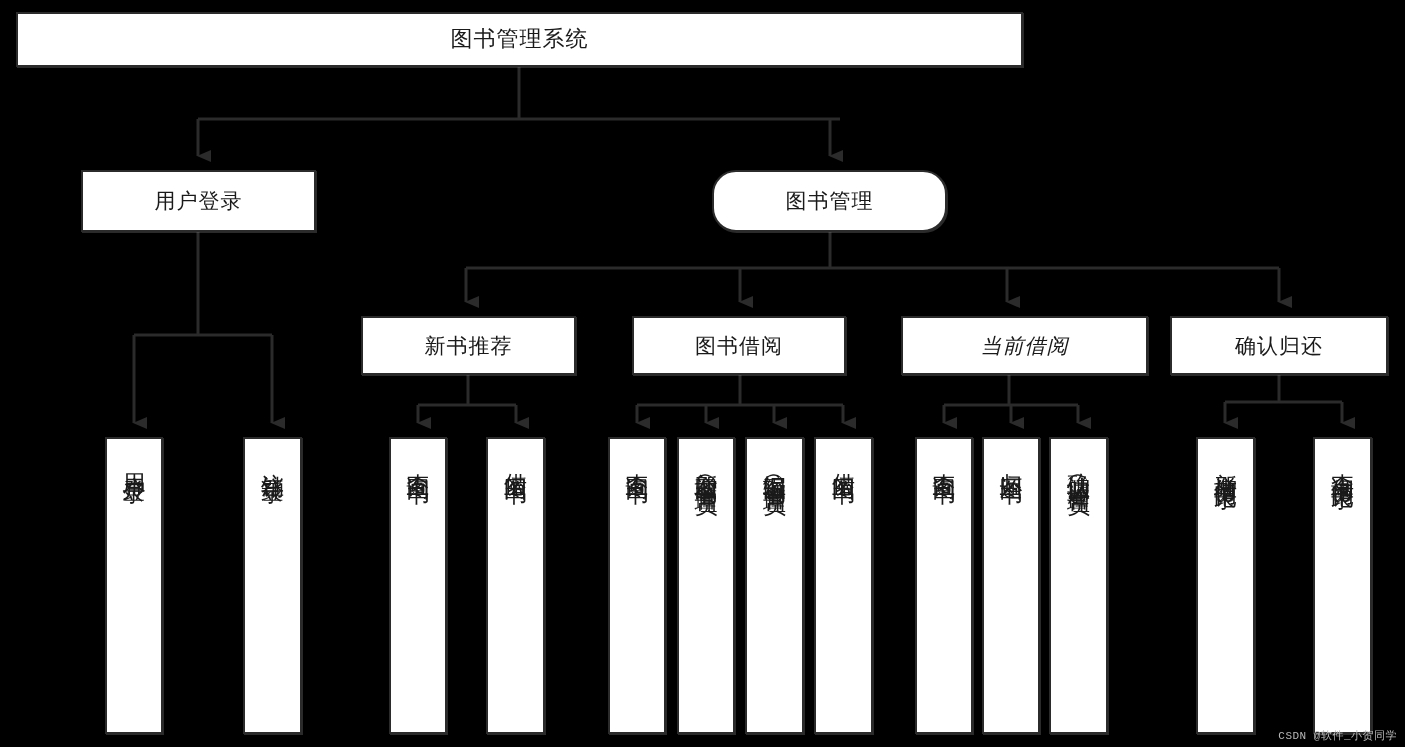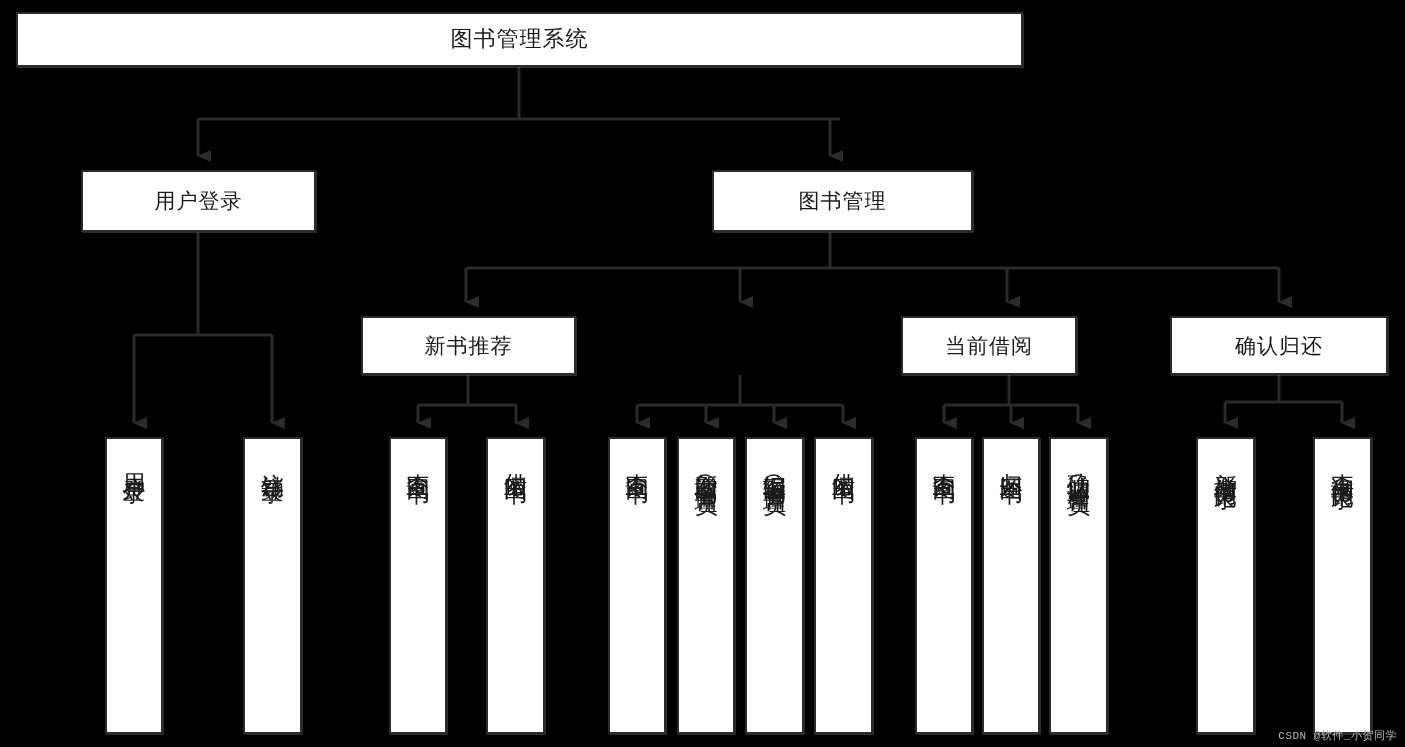--- a/index.html
+++ b/index.html
@@ -125,28 +125,31 @@
     </g>
   </svg>
 
   <div class="node horiz root" style="left:16px; top:12px; width:1007px; height:55px;">
     <span>图书管理系统</span>
   </div>
 
   <div class="node horiz" style="left:81px; top:170px; width:235px; height:62px;">
     <span>用户登录</span>
   </div>
-  <div class="node horiz" style="left:712px; top:170px; width:261px; height:62px;">
+  <div class="node horiz" style="left:712px; top:170px; width:235px; height:62px;border-radius:24px;">
     <span>图书管理</span>
   </div>
 
   <div class="node horiz" style="left:361px; top:316px; width:215px; height:59px;align-items:center;">
     <span>新书推荐</span>
   </div>
-  <div class="node horiz" style="left:901px; top:316px; width:176px; height:59px;">
+  <div class="node horiz" style="left:632px; top:316px; width:214px; height:59px;">
+    <span>图书借阅</span>
+  </div>
+  <div class="node horiz" style="left:901px; top:316px; width:247px; height:59px;font-style:italic;">
     <span>当前借阅</span>
   </div>
   <div class="node horiz" style="left:1170px; top:316px; width:218px; height:59px;">
     <span>确认归还</span>
   </div>
 
   <div class="node vert" style="left:105px; top:437px; width:58px; height:297px;">
     <span class="vlabel">用户登录</span>
   </div>
   <div class="node vert" style="left:243px; top:437px; width:59px; height:297px;">

